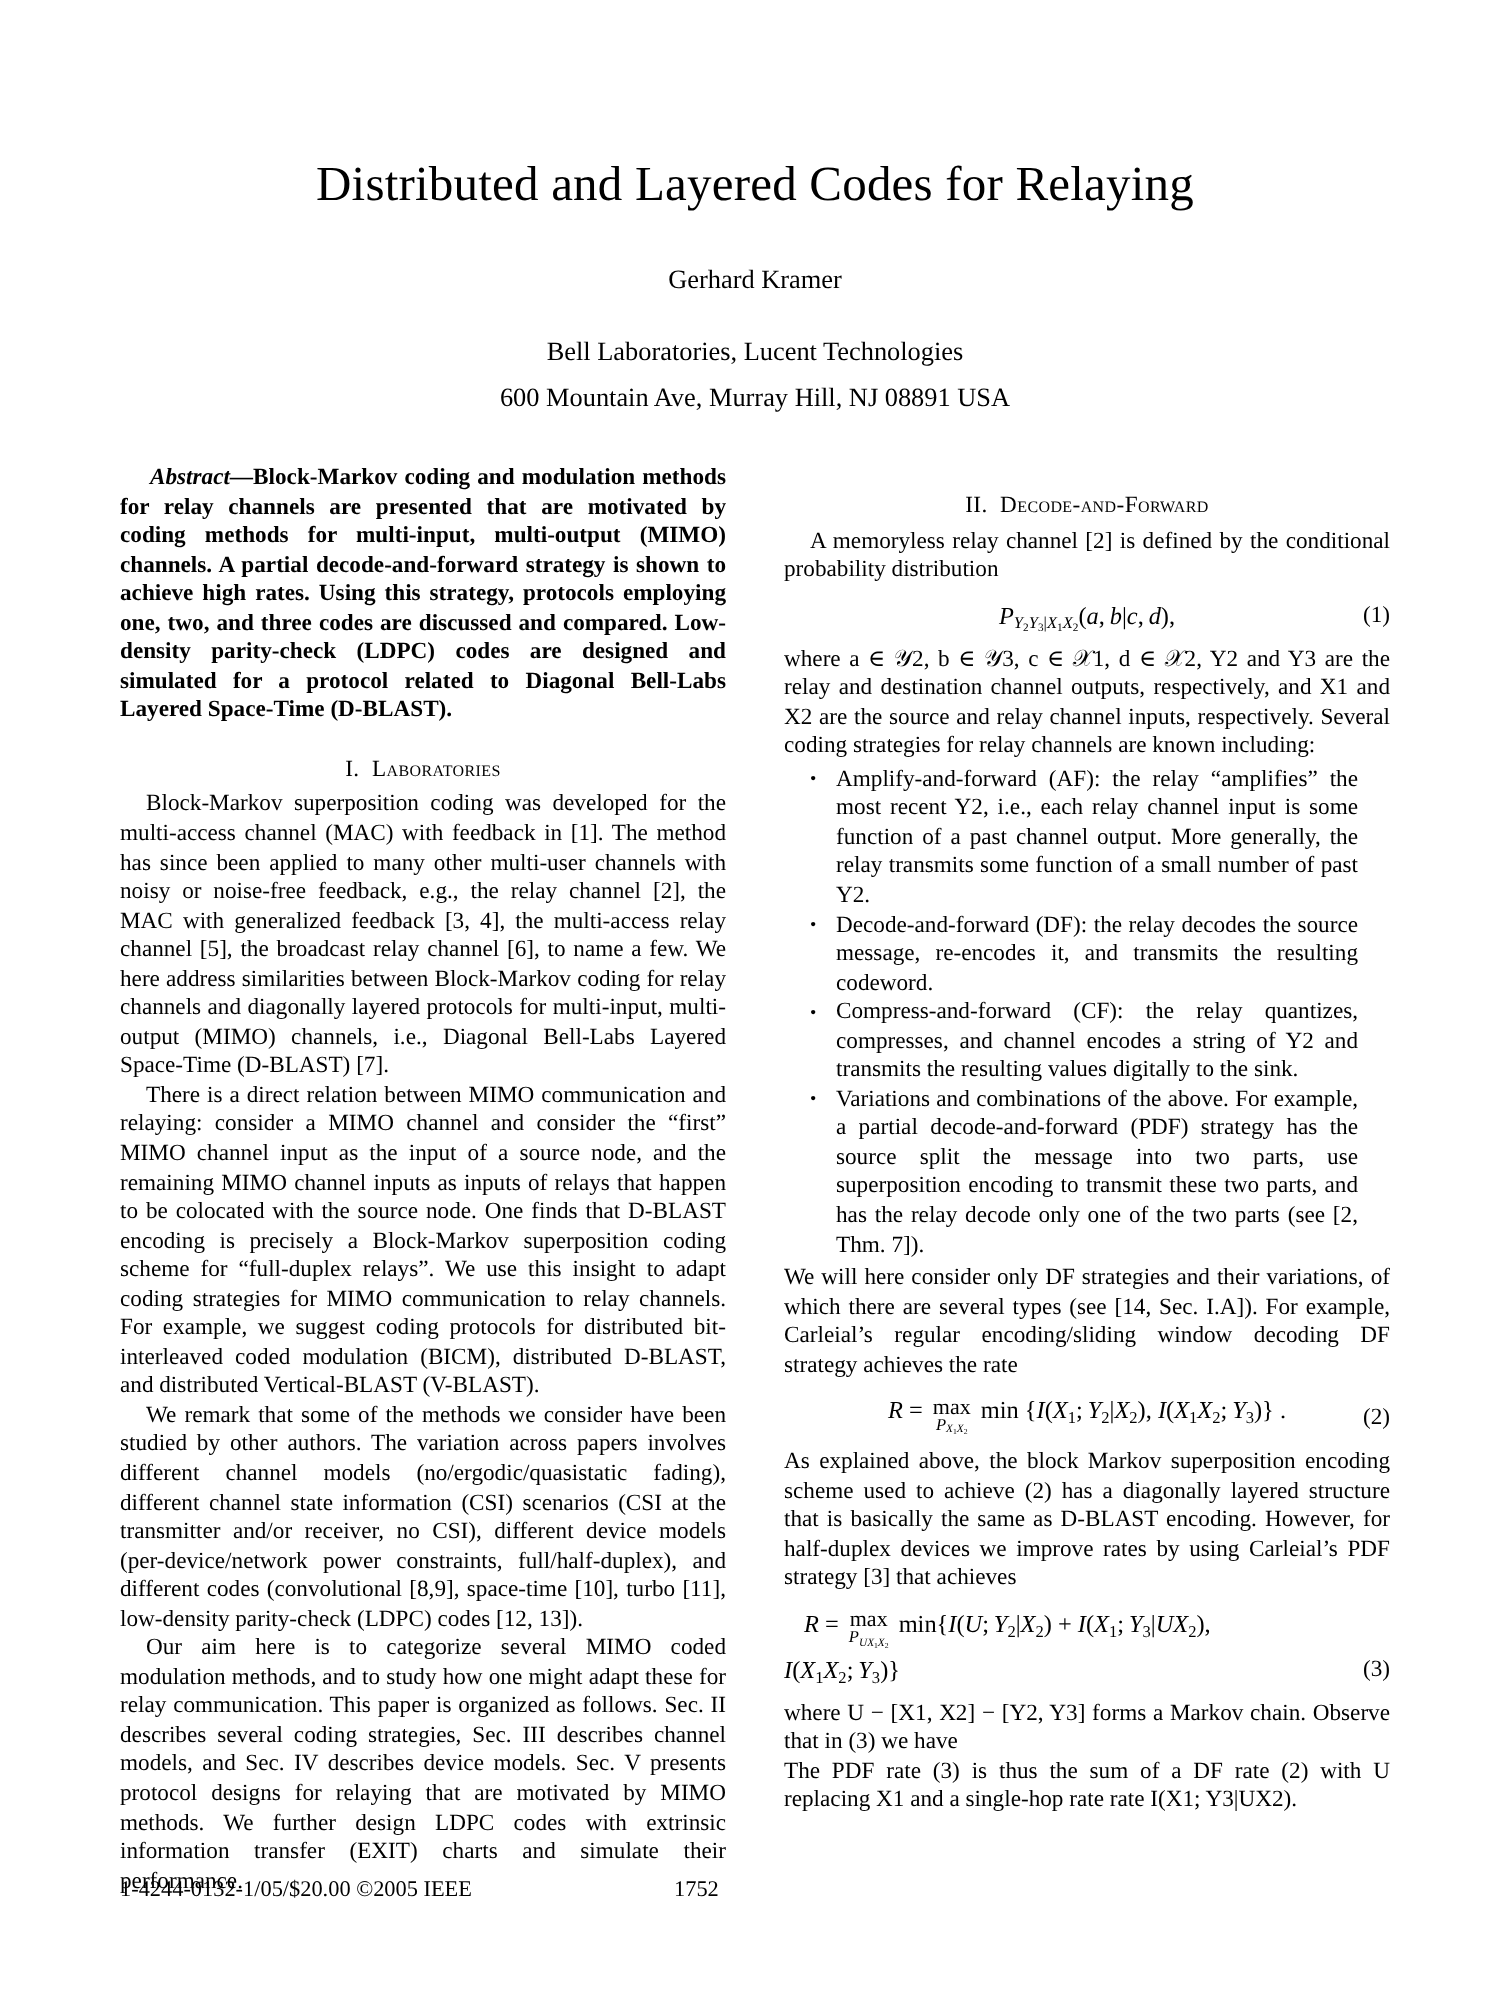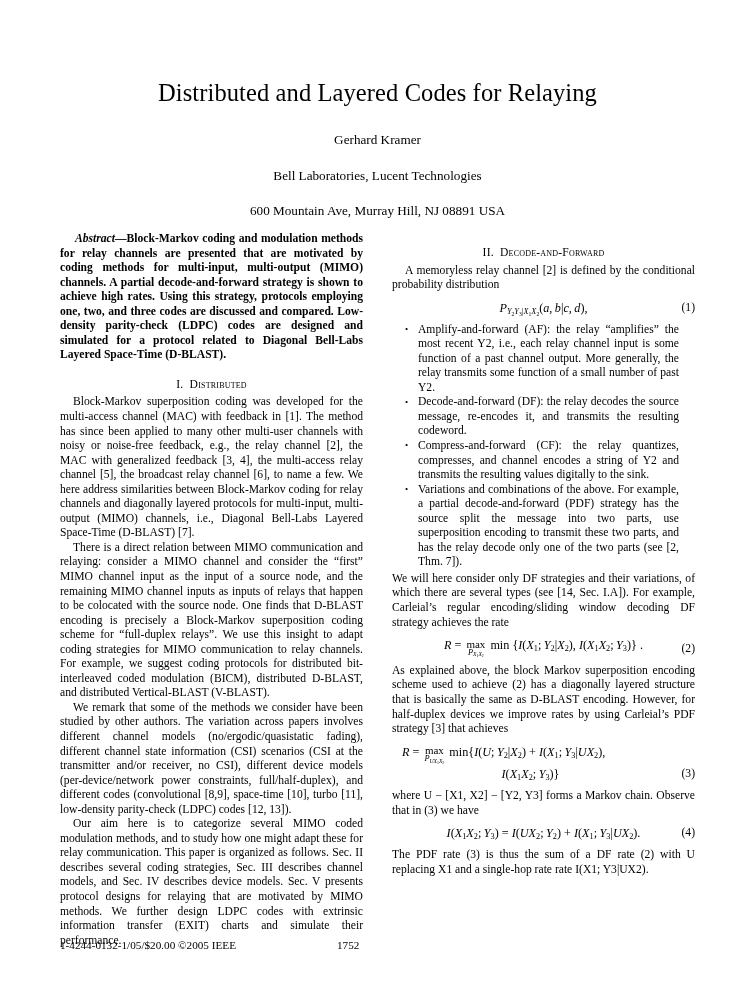--- a/index.html
+++ b/index.html
@@ -38,21 +38,21 @@
     letter-spacing: 0.1px;
   }
   .author-name {
     font-size: 13.2px;
     line-height: 19.5px;
     margin: 16px;
   }
   .author-affil {
     font-size: 13.2px;
     line-height: 19.5px;
-    margin: 16px;
+    margin: 4px;
   }
   .author-address {
     font-size: 13.2px;
     line-height: 19.5px;
     margin: 0;
   }
 
   
   .columns {
     position: absolute;
@@ -132,21 +132,21 @@
     font-family: "Liberation Serif", "DejaVu Serif", serif;
   }
   .eq .tag {
     position: absolute;
     right: 0;
     bottom: 0;
     font-size: 11.6px;
   }
   .eq-multi { text-align: left; }
   .eq-line1 { padding-left: 10px; }
-  .eq-line2 { text-align: center; padding-right: 26px; margin-top: 3px; }
+  .eq-line2 { text-align: left; padding-right: 26px; margin-top: 3px; }
 
   i.m, .mi {
     font-style: italic;
     font-family: "Liberation Serif", "DejaVu Serif", serif;
   }
   sub {
     font-size: 0.68em;
     vertical-align: -0.28em;
     line-height: 0;
   }
@@ -193,40 +193,41 @@
     <div class="author-affil">Bell Laboratories, Lucent Technologies</div>
     <div class="author-address">600 Mountain Ave, Murray Hill, NJ 08891 USA</div>
   </div>
 
   <div class="columns">
 
     <div class="col col-left">
 
       <p class="abstract"><span class="lead">Abstract—</span><span>Block-Markov coding and modulation methods for relay channels are presented that are motivated by coding methods for multi-input, multi-output (MIMO) channels. A partial decode-and-forward strategy is shown to achieve high rates. Using this strategy, protocols employing one, two, and three codes are discussed and compared. Low-density parity-check (LDPC) codes are designed and simulated for a protocol related to Diagonal Bell-Labs Layered Space-Time (D-BLAST).</span></p>
 
-      <div class="section-head"><span class="num">I.</span>&nbsp; <span>Distributed</span></div>
+      <div class="section-head"><span class="num">I.</span>&nbsp; <span>Laboratories</span></div>
 
       <p class="para">Block-Markov superposition coding was developed for the multi-access channel (MAC) with feedback in [1]. The method has since been applied to many other multi-user channels with noisy or noise-free feedback, e.g., the relay channel [2], the MAC with generalized feedback [3, 4], the multi-access relay channel [5], the broadcast relay channel [6], to name a few. We here address similarities between Block-Markov coding for relay channels and diagonally layered protocols for multi-input, multi-output (MIMO) channels, i.e., Diagonal Bell-Labs Layered Space-Time (D-BLAST) [7].</p>
       <p class="para">There is a direct relation between MIMO communication and relaying: consider a MIMO channel and consider the “first” MIMO channel input as the input of a source node, and the remaining MIMO channel inputs as inputs of relays that happen to be colocated with the source node. One finds that D-BLAST encoding is precisely a Block-Markov superposition coding scheme for “full-duplex relays”. We use this insight to adapt coding strategies for MIMO communication to relay channels. For example, we suggest coding protocols for distributed bit-interleaved coded modulation (BICM), distributed D-BLAST, and distributed Vertical-BLAST (V-BLAST).</p>
       <p class="para">We remark that some of the methods we consider have been studied by other authors. The variation across papers involves different channel models (no/ergodic/quasistatic fading), different channel state information (CSI) scenarios (CSI at the transmitter and/or receiver, no CSI), different device models (per-device/network power constraints, full/half-duplex), and different codes (convolutional [8,9], space-time [10], turbo [11], low-density parity-check (LDPC) codes [12, 13]).</p>
       <p class="para">Our aim here is to categorize several MIMO coded modulation methods, and to study how one might adapt these for relay communication. This paper is organized as follows. Sec. II describes several coding strategies, Sec. III describes channel models, and Sec. IV describes device models. Sec. V presents protocol designs for relaying that are motivated by MIMO methods. We further design LDPC codes with extrinsic information transfer (EXIT) charts and simulate their performance.</p>
 
     </div>
 
     <div class="col col-right">
 
       <div class="section-head"><span class="num">II.</span>&nbsp; <span>Decode-and-Forward</span></div>
 
       <p class="para">A memoryless relay channel [2] is defined by the conditional probability distribution</p>
 
       <div class="eq">
         <span class="eqbody"><i class="m">P</i><sub><i class="m">Y</i><sub>2</sub><i class="m">Y</i><sub>3</sub>|<i class="m">X</i><sub>1</sub><i class="m">X</i><sub>2</sub></sub>(<i class="m">a</i>, <i class="m">b</i>|<i class="m">c</i>, <i class="m">d</i>),</span>
         <span class="tag">(1)</span>
       </div>
 
+      <p class="para noindent">where a ∈ 𝒴2, b ∈ 𝒴3, c ∈ 𝒳1, d ∈ 𝒳2, Y2 and Y3 are the relay and destination channel outputs, respectively, and X1 and X2 are the source and relay channel inputs, respectively. Several coding strategies for relay channels are known including:</p>
 
       <ul class="bullets">
         <li>Amplify-and-forward (AF): the relay “amplifies” the most recent Y2, i.e., each relay channel input is some function of a past channel output. More generally, the relay transmits some function of a small number of past Y2.</li>
         <li>Decode-and-forward (DF): the relay decodes the source message, re-encodes it, and transmits the resulting codeword.</li>
         <li>Compress-and-forward (CF): the relay quantizes, compresses, and channel encodes a string of Y2 and transmits the resulting values digitally to the sink.</li>
         <li>Variations and combinations of the above. For example, a partial decode-and-forward (PDF) strategy has the source split the message into two parts, use superposition encoding to transmit these two parts, and has the relay decode only one of the two parts (see [2, Thm. 7]).</li>
       </ul>
 
       <p class="para noindent">We will here consider only DF strategies and their variations, of which there are several types (see [14, Sec. I.A]). For example, Carleial’s regular encoding/sliding window decoding DF strategy achieves the rate</p>
 
@@ -242,24 +243,20 @@
       <div class="eq eq-multi">
         <div class="eq-line1"><i class="m">R</i> =
           <span class="maxop"><span class="top">max</span><span class="bot"><i class="m">P</i><sub><i class="m">U</i><i class="m">X</i><sub>1</sub><i class="m">X</i><sub>2</sub></sub></span></span>
           <span class="opname">min</span>{<i class="m">I</i>(<i class="m">U</i>; <i class="m">Y</i><sub>2</sub>|<i class="m">X</i><sub>2</sub>) + <i class="m">I</i>(<i class="m">X</i><sub>1</sub>; <i class="m">Y</i><sub>3</sub>|<i class="m">UX</i><sub>2</sub>),</div>
         <div class="eq-line2"><i class="m">I</i>(<i class="m">X</i><sub>1</sub><i class="m">X</i><sub>2</sub>; <i class="m">Y</i><sub>3</sub>)}</div>
         <span class="tag">(3)</span>
       </div>
 
       <p class="para noindent">where U − [X1, X2] − [Y2, Y3] forms a Markov chain. Observe that in (3) we have</p>
 
-      <div class="eq">
-        <span class="eqbody"><i class="m">I</i>(<i class="m">X</i><sub>1</sub><i class="m">X</i><sub>2</sub>; <i class="m">Y</i><sub>3</sub>) = <i class="m">I</i>(<i class="m">UX</i><sub>2</sub>; <i class="m">Y</i><sub>2</sub>) + <i class="m">I</i>(<i class="m">X</i><sub>1</sub>; <i class="m">Y</i><sub>3</sub>|<i class="m">UX</i><sub>2</sub>).</span>
-        <span class="tag">(4)</span>
-      </div>
 
       <p class="para noindent">The PDF rate (3) is thus the sum of a DF rate (2) with U replacing X1 and a single-hop rate rate I(X1; Y3|UX2).</p>
 
     </div>
   </div>
 
   <div class="footer">
     <span class="isbn">1-4244-0132-1/05/$20.00 ©2005 IEEE</span>
     <span class="pageno">1752</span>
   </div>

